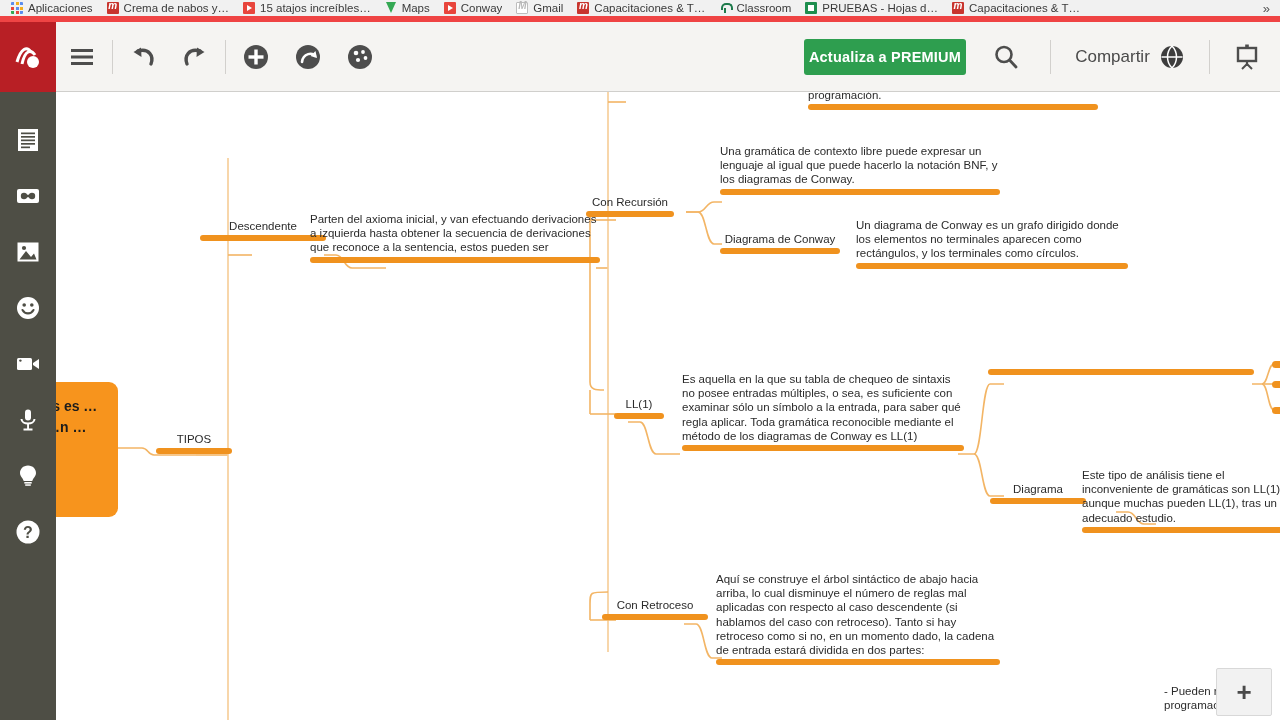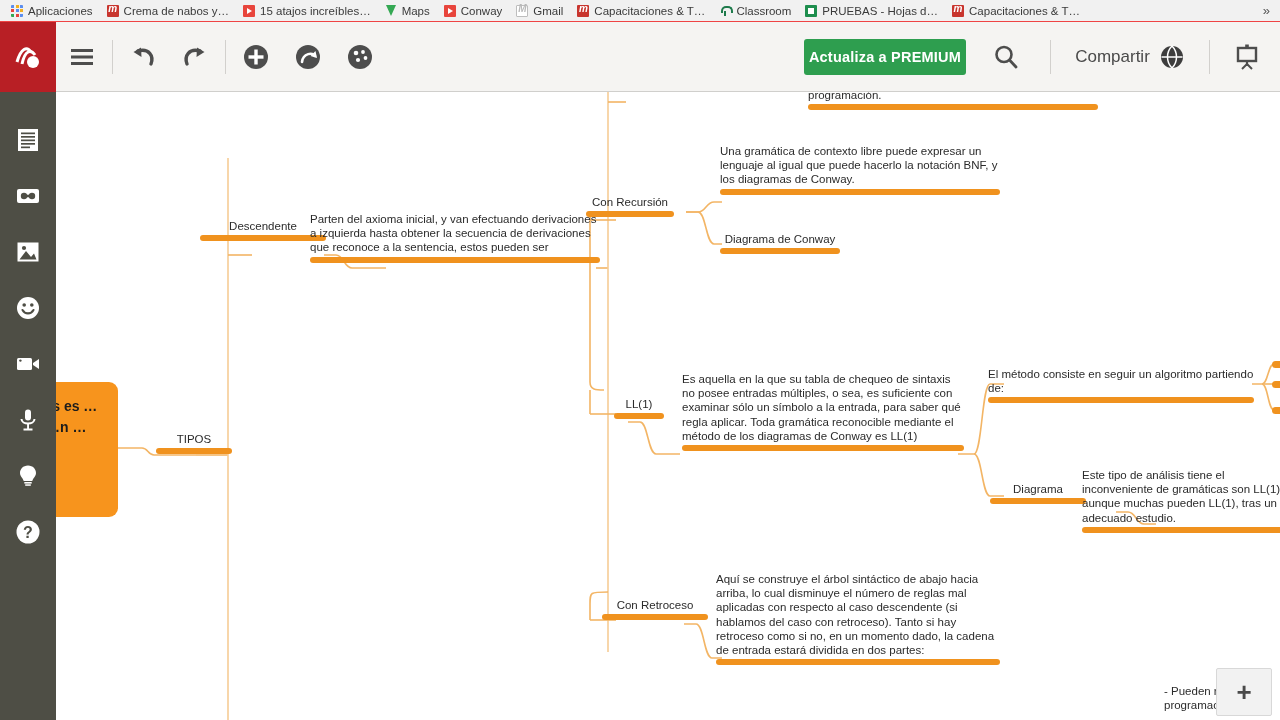--- a/index.html
+++ b/index.html
@@ -6,21 +6,21 @@
   body{
     width:1280px;height:720px;overflow:hidden;
     font-family:"Liberation Sans", sans-serif;
     background:#ffffff;
     position:relative;
   }
   
   #bookmarks{
     position:absolute;left:0;top:0;width:1280px;height:22px;
     background:#f1f1f1;
-    border-bottom:1px solid #ef4444;
+    border-bottom:6px solid #ef4444;
     display:flex;align-items:center;
     padding:0 4px;box-sizing:border-box;
     white-space:nowrap;
   }
   .bm{
     display:flex;align-items:center;gap:5px;
     padding:0 7px;height:20px;
     font-size:11.5px;color:#3a3a3a;
     max-width:135px;overflow:hidden;
   }
@@ -410,33 +410,36 @@
   <div class="node" style="left:664px;top:52px;width:280px;">
     <div class="txt">Una gramática de contexto libre puede expresar un lenguaje al igual que puede hacerlo  la notación BNF, y los diagramas de Conway.</div>
     <div class="bar" style="width:280px;"></div>
   </div>
 
   <div class="node label" style="left:664px;top:140px;width:120px;">
     <div class="txt">Diagrama de Conway</div>
     <div class="bar" style="width:120px;"></div>
   </div>
 
+  <div class="node" style="left:800px;top:126px;width:272px;">
+    <div class="txt">Un diagrama de Conway es un grafo dirigido donde los elementos no terminales aparecen como rectángulos, y los terminales como círculos.</div>
+    <div class="bar" style="width:272px;"></div>
+  </div>
 
   <div class="node label" style="left:558px;top:305px;width:50px;">
     <div class="txt">LL(1)</div>
     <div class="bar" style="width:50px;"></div>
   </div>
 
   <div class="node" style="left:626px;top:280px;width:282px;">
     <div class="txt">Es aquella en la que su tabla de chequeo de sintaxis no posee  entradas múltiples, o sea, es suficiente con examinar sólo un símbolo a la entrada, para saber qué regla aplicar. Toda gramática reconocible mediante el método de los diagramas de Conway es LL(1)</div>
     <div class="bar" style="width:282px;"></div>
   </div>
 
   <div class="node" style="left:932px;top:275px;width:266px;">
-    <div class="txt">El método consiste en seguir un algoritmo partiendo de:</div>
     <div class="bar" style="width:266px;"></div>
   </div>
 
   <div class="node label" style="left:934px;top:390px;width:96px;">
     <div class="txt">Diagrama</div>
     <div class="bar" style="width:96px;"></div>
   </div>
 
   <div class="node" style="left:1026px;top:376px;width:210px;">
     <div class="txt">Este tipo de análisis tiene el inconveniente de gramáticas son LL(1), aunque muchas pueden LL(1), tras un adecuado estudio.</div>

